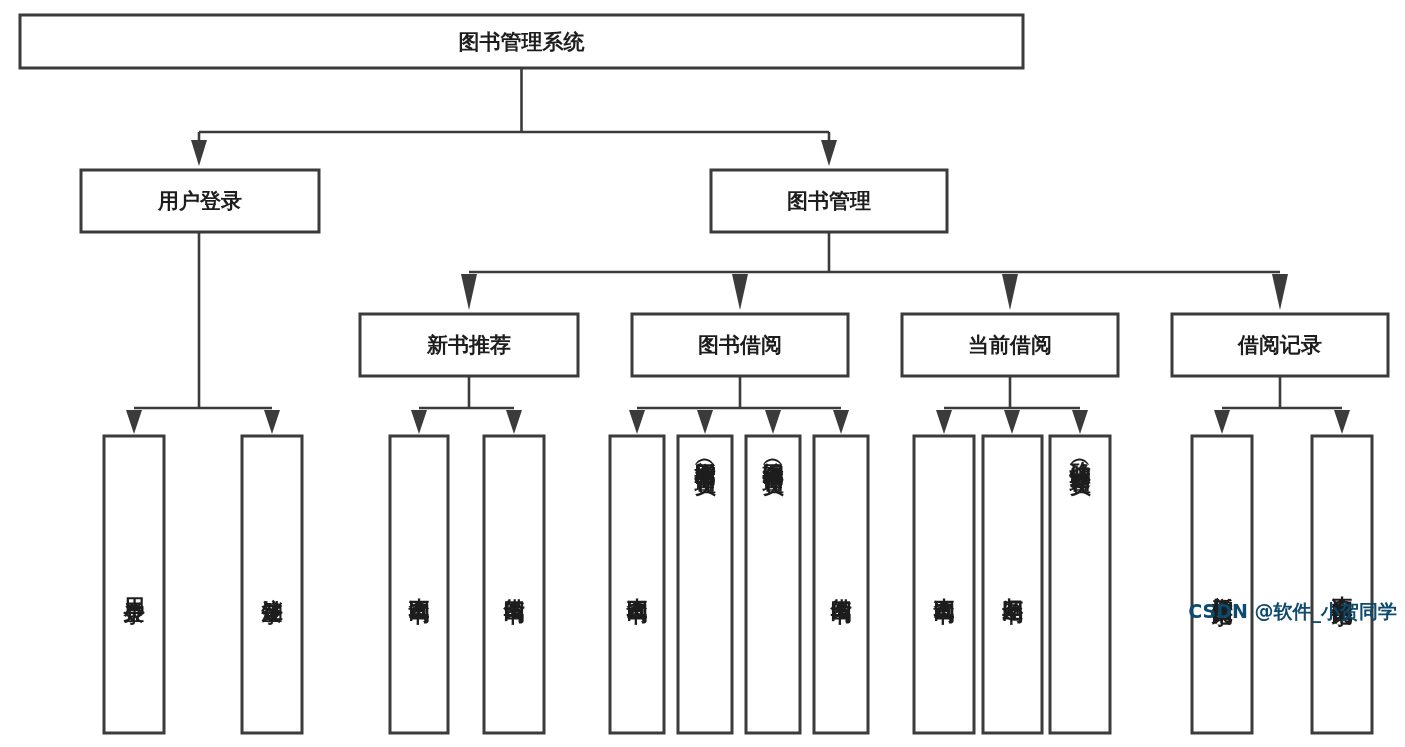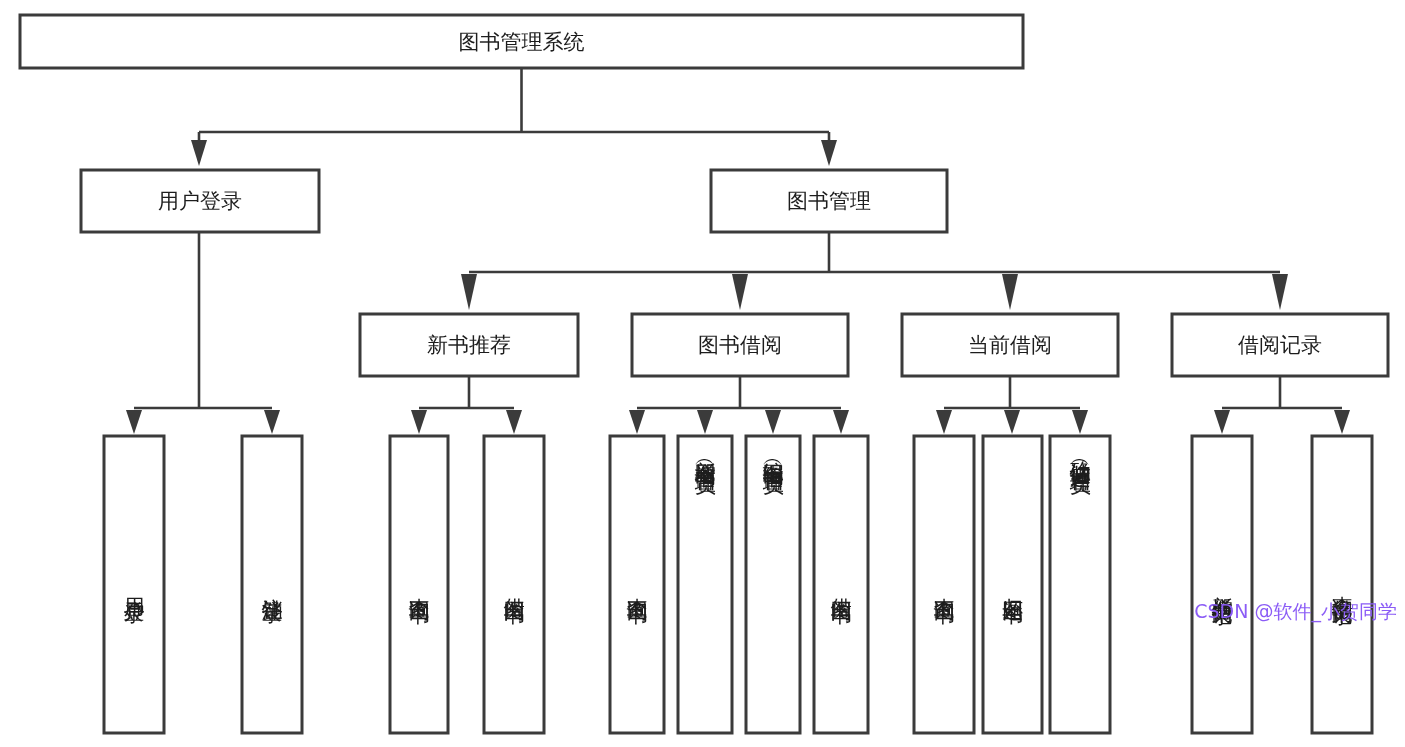--- a/index.html
+++ b/index.html
@@ -11,20 +11,21 @@
     width: 1405px;
     height: 747px;
     overflow: hidden;
     font-family: "DejaVu Sans", "Liberation Sans", sans-serif;
   }
   #diagram-root {
     position: relative;
     width: 1405px;
     height: 631px;
     background: #ffffff;
+    font-weight: bold;
   }
   svg#tree-svg {
     position: absolute;
     top: 0;
     left: 0;
     width: 1405px;
     height: 747px;
   }
   .node-box {
     fill: #ffffff;
@@ -62,21 +63,21 @@
     justify-content: flex-start;
     white-space: nowrap;
     pointer-events: none;
   }
   .watermark {
     position: absolute;
     right: 8px;
     bottom: 6px;
     font-family: "DejaVu Sans", "Liberation Sans", sans-serif;
     font-size: 19px;
-    color: #8b5cf6;
+    color: #0c4a6e;
     white-space: nowrap;
   }
 </style>
 </head>
 <body>
 
 <div id="diagram-root">
 
   <svg id="tree-svg" viewBox="0 0 1405 747">
     <defs></defs>

